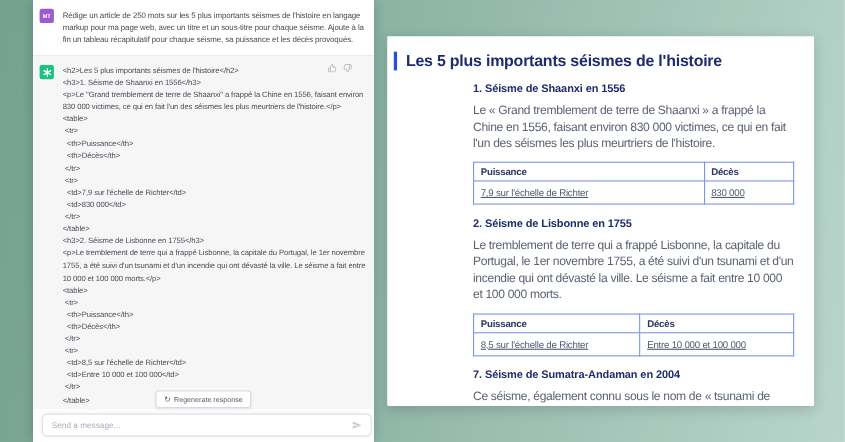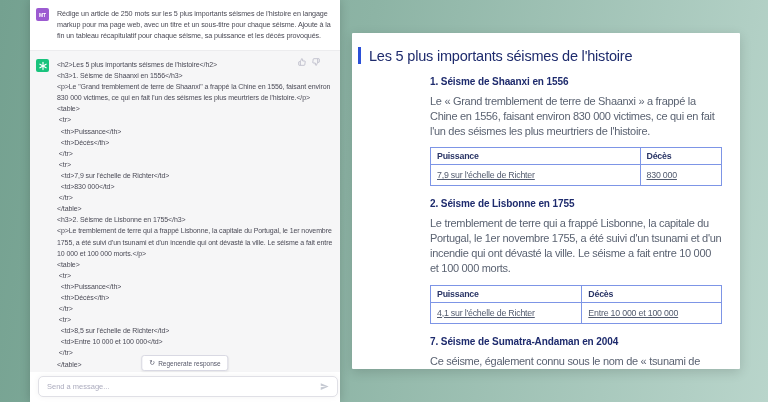--- a/index.html
+++ b/index.html
@@ -67,21 +67,21 @@
 
   
   .preview-panel {
     position:absolute; left:352px; top:33px; width:388px; height:336px;
     background:#ffffff; overflow:hidden; border-radius:1px;
     box-shadow:0 3px 12px rgba(0,0,0,.15);
   }
   .title-row { display:flex; align-items:center; margin:14px 0 0 6px; }
   .title-accent { width:3px; height:17px; background:#2b50d8; margin-right:8px; }
   .page-title {
-    font-size:14.5px; font-weight:normal; color:#1e2b6d; letter-spacing:-0.2px;
+    font-size:14.5px; font-weight:bold; color:#1e2b6d; letter-spacing:-0.2px;
   }
   .page-content { margin:4px 18px 0 78px; width:292px; }
   .section h2 {
     font-size:10px; font-weight:bold; color:#1e2b6d; margin:12px 0 7px 0;
     letter-spacing:-0.1px;
   }
   .section p {
     font-size:11px; line-height:14.8px; color:#5b6372; letter-spacing:-0.3px;
     margin-bottom:9px;
   }
@@ -218,21 +218,21 @@
         <colgroup>
             <col class="c1">
             <col class="c2">
           </colgroup>
         <tbody>
             <tr>
           <th>Puissance</th>
           <th>Décès</th>
         </tr>
         <tr>
-          <td>4,1 sur l'échelle de Richter</td>
+          <td>8,5 sur l'échelle de Richter</td>
           <td>Entre 10 000 et 100 000</td>
         </tr>
       </tbody>
         </table>
     </div>
 
     <div class="section">
       <h2>7. Séisme de Sumatra-Andaman en 2004</h2>
       <p>Ce séisme, également connu sous le nom de « tsunami de 2004 », a frappé les côtes de l'Indonésie, du Sri Lanka, de l'Inde, de la Thaïlande et d'autres pays du sud-est asiatique le 26 décembre 2004. Le tsunami qui a suivi a fait environ 230</p>
     </div>

